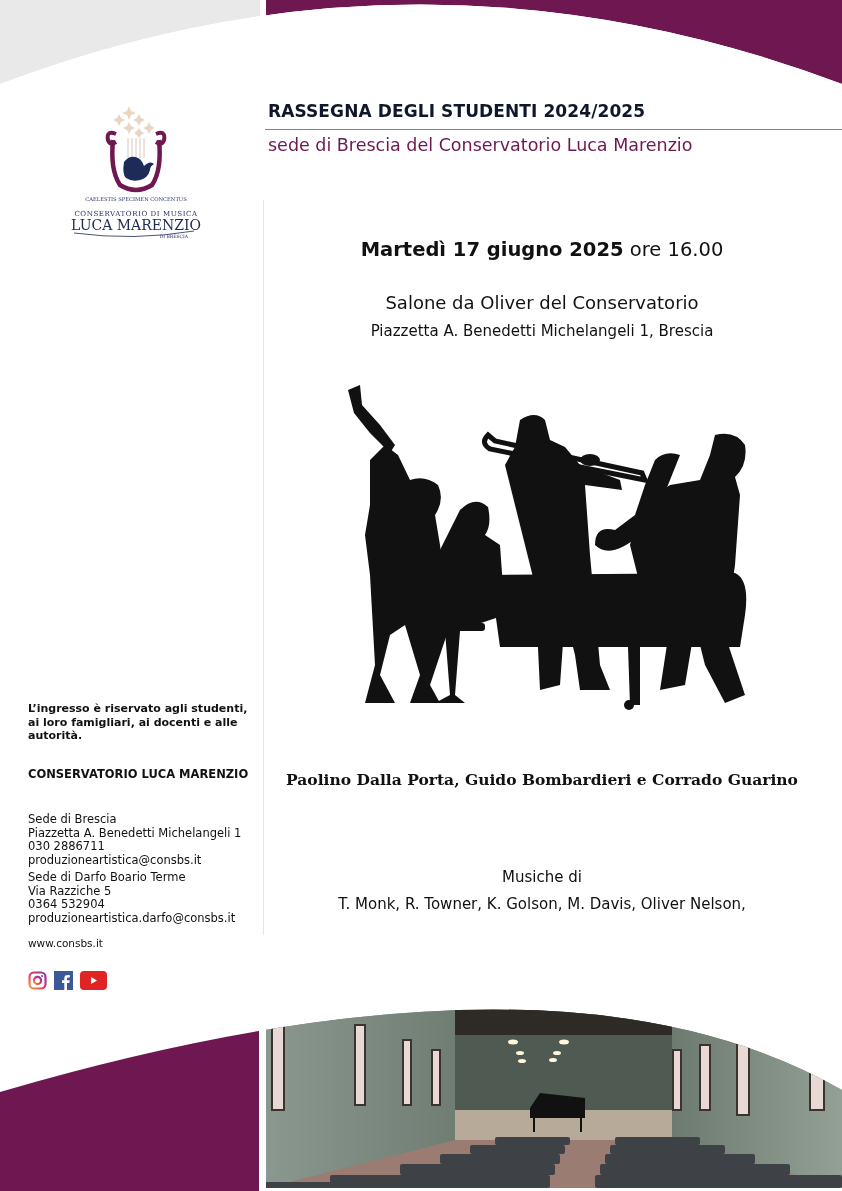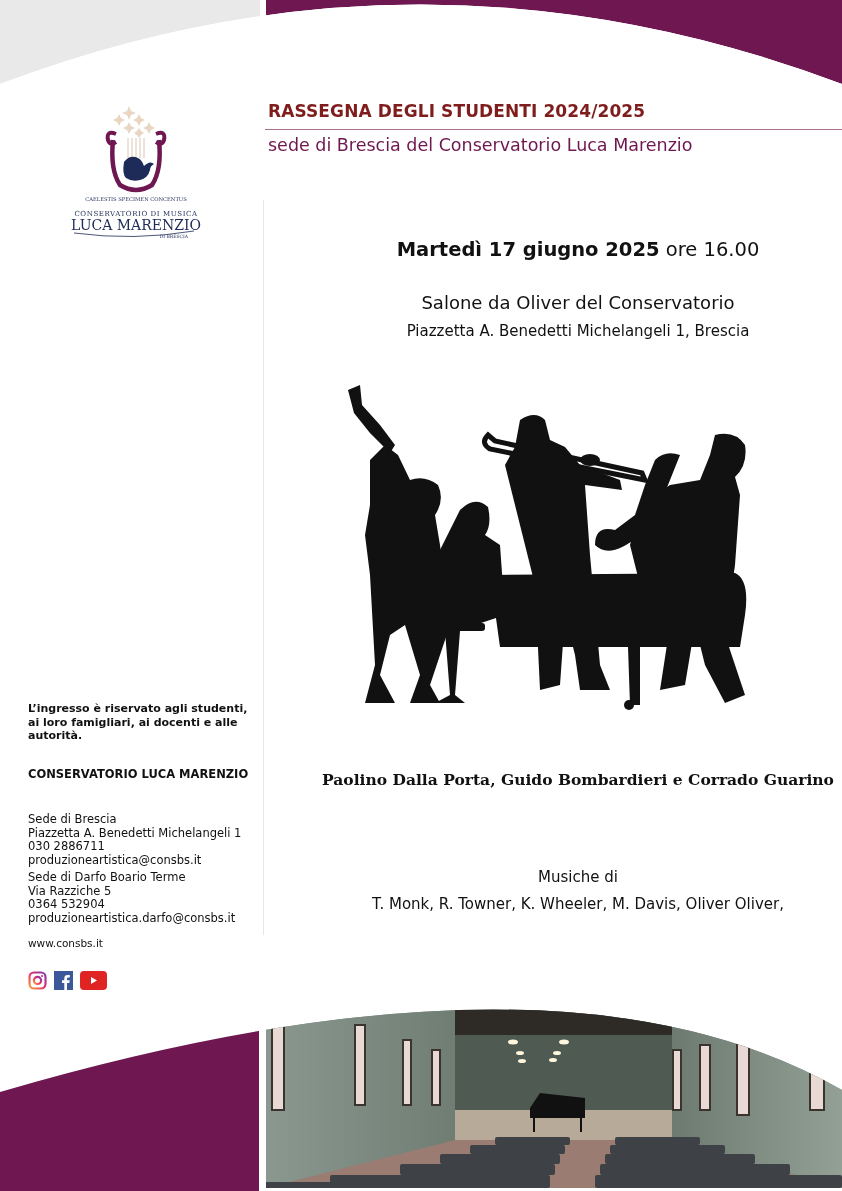--- a/index.html
+++ b/index.html
@@ -7,29 +7,29 @@
          font-family:"DejaVu Sans", sans-serif; color:#111; }
   .abs { position:absolute; }
   
   #top-deco { left:0; top:0; width:842px; height:100px; }
   #bottom-deco { left:0; top:990px; width:842px; height:201px; }
 
   
   #logo { left:66px; top:100px; width:140px; height:140px; }
 
   
-  .hdr-title { left:268px; top:101px; font-size:17px; font-weight:bold; color:#7f1d1d; letter-spacing:0.1px; white-space:nowrap; }
+  .hdr-title { left:268px; top:101px; font-size:17px; font-weight:bold; color:#0f172a; letter-spacing:0.1px; white-space:nowrap; }
   .hdr-rule { left:265px; top:129px; width:577px; height:1px; background:#a8708f; }
   .hdr-sub { left:268px; top:135px; font-size:17.5px; font-weight:normal; color:#6e1750; white-space:nowrap; }
 
   
   .vdivider { left:263px; top:200px; width:1px; height:735px; background:#e6e6e6; }
 
   
-  .center-col { left:282px; width:520px; text-align:center;margin-left:36px; }
+  .center-col { left:282px; width:520px; text-align:center; }
   .date-line { top:238px; font-size:19.5px; white-space:nowrap; }
   .date-line b { font-weight:bold; }
   .venue { top:292px; font-size:18px; }
   .address { top:322px; font-size:15px; }
 
   
   #band { left:340px; top:385px; width:415px; height:325px; }
 
   .concert { top:767px; font-size:15.5px; font-weight:bold; line-height:25px; font-family:"DejaVu Serif", serif; }
   .musiche-label { top:868px; font-size:15px; }
@@ -122,21 +122,21 @@
     <path d="M375,50 Q395,45 405,60 Q408,80 395,92 L400,110 L395,180 L385,250 L405,310 L385,318 L365,280 L355,240 L345,300 L320,305 L330,240 L300,200 L290,160 L300,120 L330,100 L360,95 L370,70 Z"></path>
     <path d="M315,75 Q325,65 340,70 L320,120 L300,150 Q270,175 255,160 Q255,140 275,145 L295,130 L305,100 Z"></path>
   </g>
 </svg>
 
 <div class="abs center-col concert">
   <div>Paolino Dalla Porta, Guido Bombardieri e Corrado Guarino</div>
 </div>
 <div class="abs center-col musiche-label">Musiche di</div>
 <div class="abs center-col composers">
-  <div>T. Monk, R. Towner, K. Wheeler, M. Davis, Oliver Oliver,</div>
+  <div>T. Monk, R. Towner, K. Golson, M. Davis, Oliver Nelson,</div>
 </div>
 
 <div class="abs side side-note">
   <div>L’ingresso è riservato agli studenti,</div>
   <div>ai loro famigliari, ai docenti e alle</div>
   <div>autorità.</div>
 </div>
 <div class="abs side side-org">CONSERVATORIO LUCA MARENZIO</div>
 
 <div class="abs side side-block" style="top:813px;">

